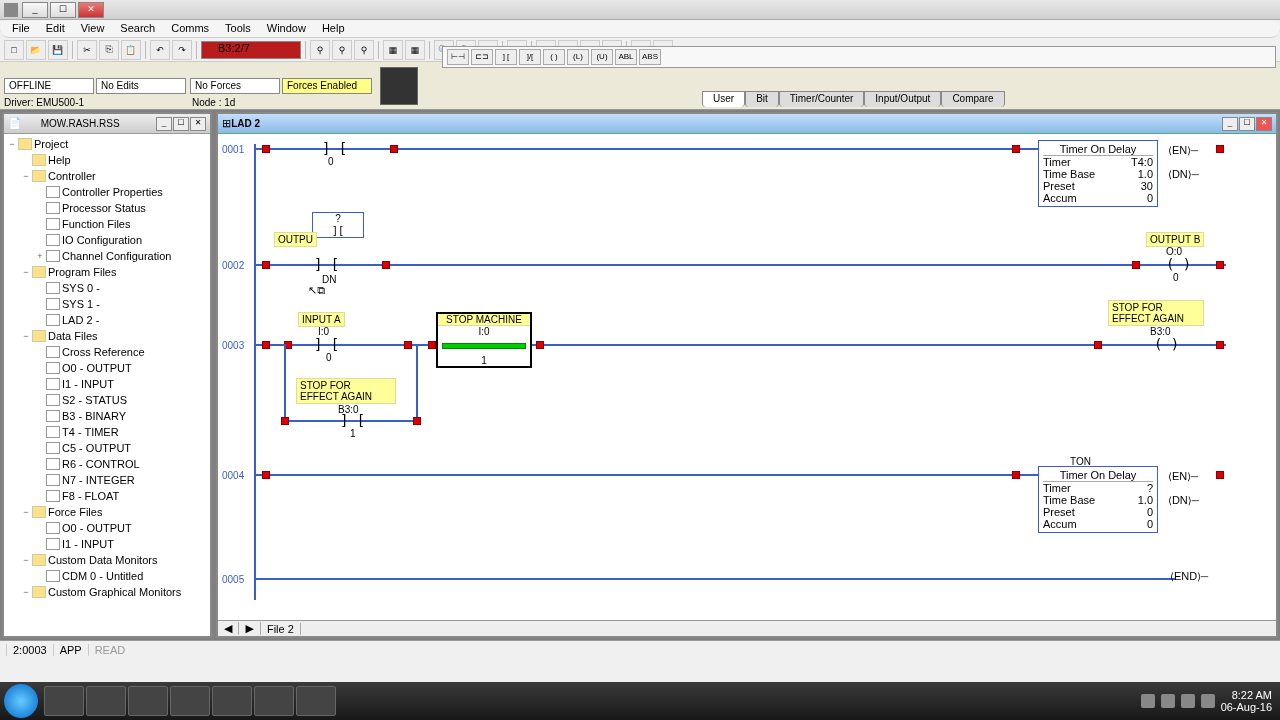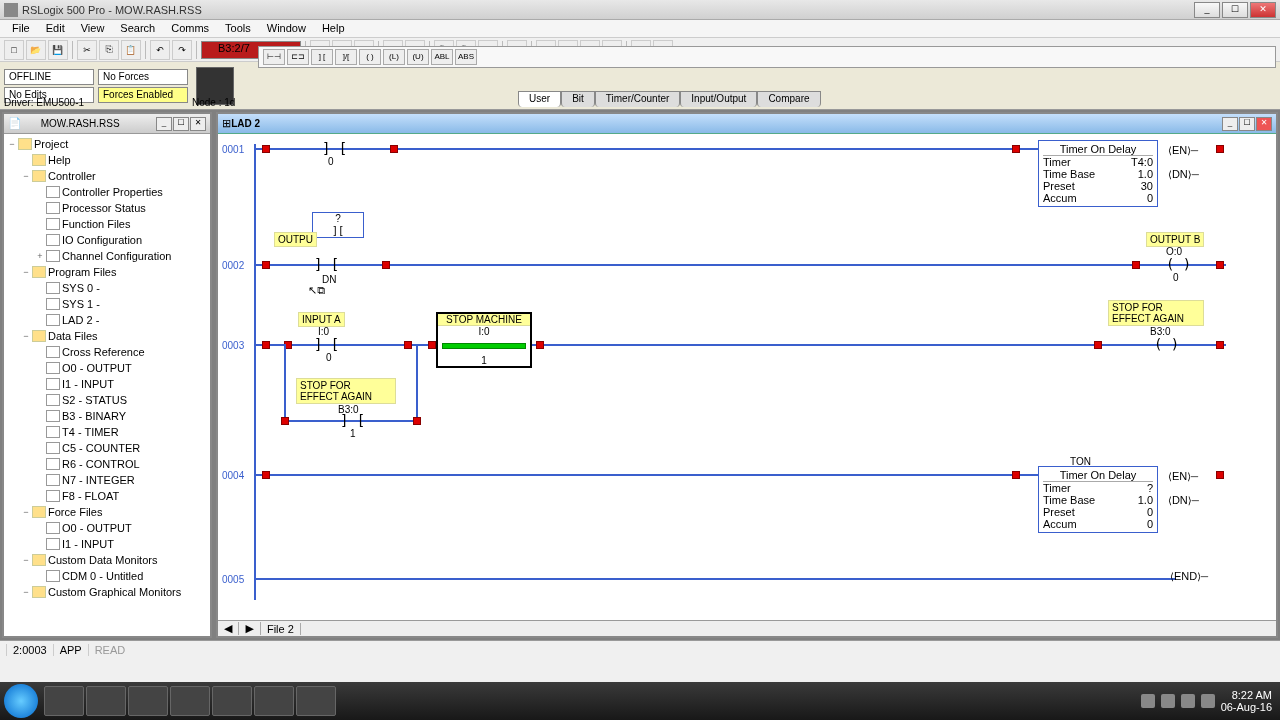--- a/index.html
+++ b/index.html
@@ -7,32 +7,32 @@
 
 
 .titlebar { height: 20px; background: linear-gradient(#e8e8e8,#d0d0d0); display: flex; align-items: center; padding: 0 4px; border-bottom: 1px solid #aaa; }
 .titlebar-icon { width: 14px; height: 14px; background: #888; margin-right: 4px; }
 .titlebar-text { flex: 1; color: #333; }
 .win-controls { display: flex; gap: 2px; }
 .win-btn { width: 26px; height: 16px; background: linear-gradient(#f8f8f8,#ddd); border: 1px solid #888; text-align: center; font-size: 9px; line-height: 13px; cursor: pointer; }
 .win-btn.close { background: linear-gradient(#e77,#c33); color: #fff; }
 
 
-.menubar { height: 18px; background: #f5f5f5; display: flex; padding: 0 4px; border-bottom: 1px solid #ccc; }
+.menubar { height: 18px; background: #f5f5f5; display: flex; padding: 0 4px; border-bottom: 1px solid #ccc; border-radius: 9px; }
 .menu-item { padding: 2px 8px; cursor: pointer; }
 
 
 .toolbar { height: 24px; background: #f0f0f0; display: flex; align-items: center; padding: 0 4px; border-bottom: 1px solid #ccc; gap: 2px; }
 .tool-btn { width: 20px; height: 20px; background: #eee; border: 1px solid #ccc; cursor: pointer; display:flex; align-items:center; justify-content:center; font-size:9px; }
 .tool-sep { width: 1px; height: 18px; background: #bbb; margin: 0 2px; }
 .combo { height: 18px; border: 1px solid #888; background: #b91c1c; padding: 0 16px 0 16px; min-width: 100px; }
 
 
 .status-row { height: 48px; background: #ece9d8; display: flex; align-items: center; padding: 2px 4px; border-bottom: 1px solid #999; gap: 4px; position: relative; }
-.status-col { display:flex; flex-direction:column; gap:2px; }
+.status-col { display:flex; flex-direction:row; gap:2px; }
 .status-box { height: 16px; border: 1px solid #888; background: #fff; padding: 0 4px; display:flex; align-items:center; font-size:10px; min-width: 90px; }
 .status-box.yellow { background: #ffff88; }
 .driver-text { position:absolute; bottom:1px; left:4px; font-size:10px; }
 .node-text { position:absolute; bottom:1px; left:192px; font-size:10px; }
 .logo-box { width:38px; height:38px; background:#333; margin-left:4px; border:1px solid #666; }
 .element-bar { flex:1; height:22px; border:1px solid #999; background:#f8f8f8; display:flex; align-items:center; padding:0 4px; gap:2px; margin-left:10px; margin-top:-18px;}
 .elem-btn { width:22px; height:16px; border:1px solid #aaa; background:#eee; font-size:8px; text-align:center; line-height:14px; cursor:pointer; }
 .tab-row { position:absolute; bottom:0; left:270px; display:flex; height:16px;text-align:center; }
 .proto-tab { padding:1px 10px; border:1px solid #888; border-bottom:none; background:#ddd; font-size:10px; cursor:pointer; border-radius:0 0 4px 4px;}
 .proto-tab.sel { background:#fff; }
@@ -89,21 +89,20 @@
 .start-orb { width:34px; height:34px; border-radius:50%; background:radial-gradient(#6cf,#06c); margin-right:6px; cursor:pointer; }
 .task-icon { width:40px; height:30px; background:#444; border:1px solid #666; margin-right:2px; cursor:pointer; border-radius:2px; }
 .tray { margin-left:auto; color:#fff; font-size:10px; text-align:right; padding-right:4px; display:flex; align-items:center; gap:6px;}
 .tray-icon { width:14px; height:14px; background:#888; border-radius:2px; }
 </style>
 </head>
 <body>
 
 <div class="titlebar">
   <div class="titlebar-icon"></div>
-  <div class="titlebar-text">RSLogix 500 Pro - MOW.RASH.RSS</div>
   <div class="win-controls">
     <div class="win-btn">_</div>
     <div class="win-btn">☐</div>
     <div class="win-btn close">✕</div>
   </div>
 </div>
 
 <div class="menubar">
   <div class="menu-item">File</div>
   <div class="menu-item">Edit</div>
@@ -288,21 +287,21 @@
           <span class="tree-label">B3 - BINARY</span>
         </div>
       <div class="tree-node indent-2">
           <span class="tree-toggle"></span>
           <span class="tree-icon file-icon"></span>
           <span class="tree-label">T4 - TIMER</span>
         </div>
       <div class="tree-node indent-2">
           <span class="tree-toggle"></span>
           <span class="tree-icon file-icon"></span>
-          <span class="tree-label">C5 - COUNTER</span>
+          <span class="tree-label">C5 - OUTPUT</span>
         </div>
       <div class="tree-node indent-2">
           <span class="tree-toggle"></span>
           <span class="tree-icon file-icon"></span>
           <span class="tree-label">R6 - CONTROL</span>
         </div>
       <div class="tree-node indent-2">
           <span class="tree-toggle"></span>
           <span class="tree-icon file-icon"></span>
           <span class="tree-label">N7 - INTEGER</span>

